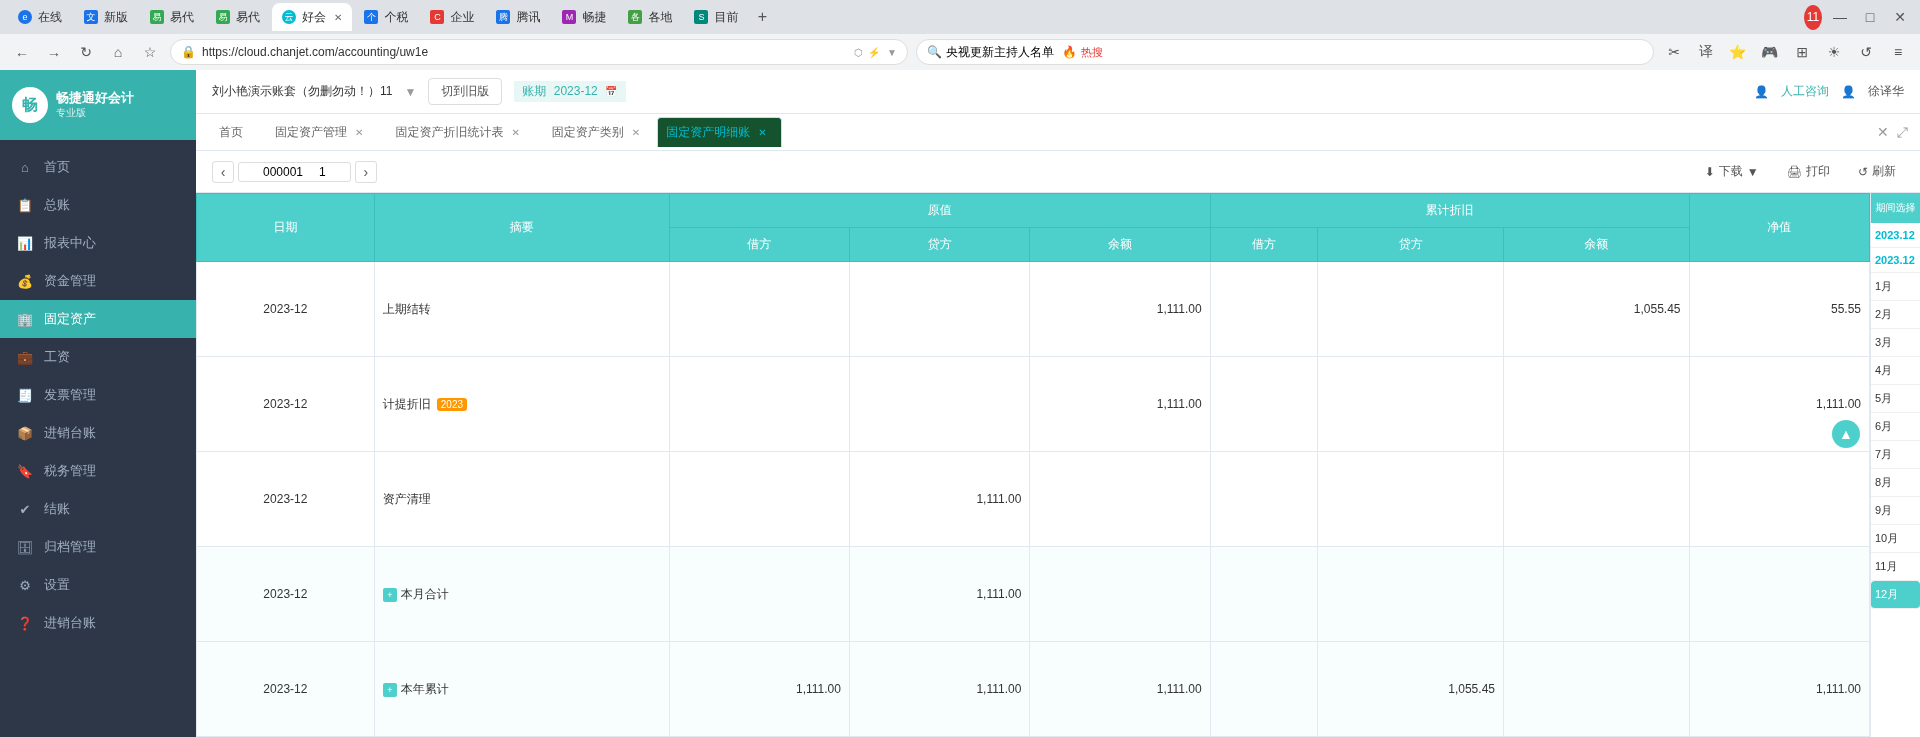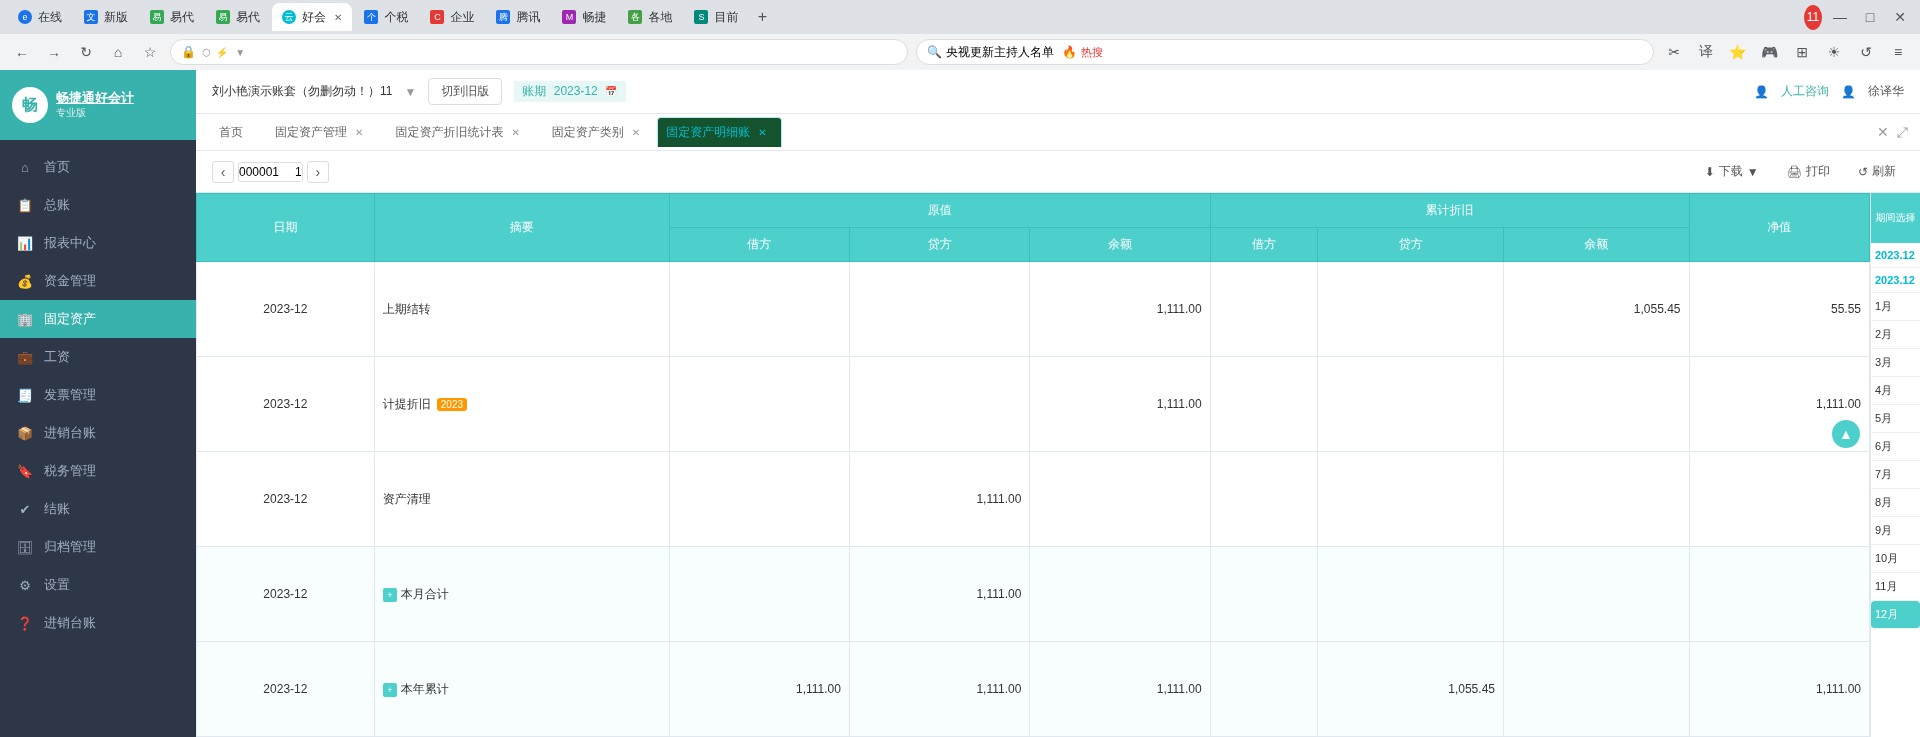--- a/index.html
+++ b/index.html
@@ -23,21 +23,21 @@
     .toolbar-icons { display: flex; gap: 8px; align-items: center; }
     .toolbar-icon { width: 24px; height: 24px; display: flex; align-items: center; justify-content: center; cursor: pointer; color: #555; font-size: 14px; border-radius: 4px; }
 
     
     .app-container { display: flex; height: 667px; }
 
     
     .sidebar { width: 196px; background: #2d3748; height: 100%; display: flex; flex-direction: column; flex-shrink: 0; }
     .sidebar-logo { background: #38b2ac; padding: 12px; display: flex; align-items: center; gap: 8px; height: 70px; }
     .logo-icon { width: 36px; height: 36px; background: #fff; border-radius: 50%; display: flex; align-items: center; justify-content: center; font-size: 16px; color: #38b2ac; font-weight: bold; }
-    .logo-text { color: #fff; font-size: 13px; font-weight: bold; line-height: 1.3; text-decoration: underline; }
+    .logo-text { color: #fff; font-size: 13px; font-weight: bold; line-height: 1.3; }
     .logo-sub { font-size: 10px; color: rgba(255,255,255,0.8); }
 
     .sidebar-nav { flex: 1; padding: 8px 0; }
     .sidebar-item { display: flex; align-items: center; gap: 10px; padding: 10px 16px; cursor: pointer; color: #a0aec0; font-size: 13px; }
     .sidebar-item.active { background: #38b2ac; color: #fff; }
     .sidebar-item-icon { width: 18px; height: 18px; display: flex; align-items: center; justify-content: center; flex-shrink: 0; }
 
     
     .main-content { flex: 1; display: flex; flex-direction: column; background: #f5f6fa; overflow: hidden; }
 
@@ -50,37 +50,37 @@
     
     .page-tabs { background: #fff; display: flex; align-items: center; height: 36px; border-bottom: 1px solid #e2e8f0; padding: 0 8px; flex-shrink: 0; gap: 2px; }
     .page-tab { display: flex; align-items: center; gap: 6px; padding: 6px 14px; border-radius: 4px 4px 0 0; font-size: 12px; cursor: pointer; color: #666; border: 1px solid transparent; border-bottom: none; }
     .page-tab.active { background: #14532d; color: #00bcd4; border-color: #b2ebf2; padding-left: 8px; }
     .page-tab-close { font-size: 10px; color: #999; margin-left: 2px; }
 
     
     .toolbar-row { display: flex; align-items: center; padding: 8px 16px; background: #fff; border-bottom: 1px solid #e2e8f0; flex-shrink: 0; gap: 8px; }
     .pagination-nav { display: flex; align-items: center; gap: 4px; }
     .page-nav-btn { width: 22px; height: 22px; display: flex; align-items: center; justify-content: center; cursor: pointer; color: #555; font-size: 14px; border: 1px solid #ddd; border-radius: 3px; }
-    .page-num-input { display: flex; align-items: center; gap: 4px; background: #fff; border: 1px solid #ddd; border-radius: 3px; padding: 2px 0; font-size: 12px; }
+    .page-num-input { display: flex; align-items: center; gap: 4px; background: #fff; border: 1px solid #ddd; border-radius: 3px; padding: 2px 24px; font-size: 12px; }
     .toolbar-right { margin-left: auto; display: flex; gap: 12px; align-items: center; }
     .toolbar-action { display: flex; align-items: center; gap: 4px; cursor: pointer; font-size: 12px; color: #555; padding: 4px 8px; border-radius: 3px; }
 
     
     .table-container { flex: 1; overflow: auto; padding: 0; display: flex; }
     .data-table { width: 100%; border-collapse: collapse; background: #fff; }
     .data-table th { background: #4dd0cc; color: #fff; text-align: center; padding: 8px 6px; font-size: 12px; font-weight: normal; border: 1px solid #3bbfbb; }
     .data-table td { padding: 6px 8px; font-size: 12px; border: 1px solid #e2e8f0; text-align: center; color: #333; }
     .data-table td.text-left { text-align: left; margin-left: 36px; }
     .data-table td.text-right { text-align: right; }
     .data-table .summary-row td { background: #f8fdfd; }
     .row-icon { width: 14px; height: 14px; background: #4dd0cc; color: #fff; border-radius: 2px; display: inline-flex; align-items: center; justify-content: center; font-size: 9px; margin-right: 4px; }
 
     
     .period-panel { width: 50px; background: #fff; border-left: 1px solid #e2e8f0; display: flex; flex-direction: column; flex-shrink: 0; }
-    .period-panel-header { background: #4dd0cc; color: #fff; font-size: 10px; text-align: center; padding: 18px 2px; }
+    .period-panel-header { background: #4dd0cc; color: #fff; font-size: 10px; text-align: center; padding: 8px 2px; }
     .period-item { padding: 6px 4px; text-align: left; font-size: 11px; cursor: pointer; color: #333; border-bottom: 1px solid #f0f0f0; }
     .period-item.active { background: #4dd0cc; color: #fff; border-radius: 4px; }
     .period-item.selected { color: #00bcd4; font-weight: bold; }
   </style>
 </head>
 <body>
 
 <div class="browser-chrome">
   <div class="tab-bar">
 
@@ -138,20 +138,21 @@
     </div>
   </div>
   <div class="address-bar-row">
     <div class="nav-btn">←</div>
     <div class="nav-btn">→</div>
     <div class="nav-btn">↻</div>
     <div class="nav-btn">⌂</div>
     <div class="nav-btn">☆</div>
     <div class="address-bar">
       <span style="color:#34a853;font-size:12px;">🔒</span>
+      <span class="address-text">https://cloud.chanjet.com/accounting/uw1e</span>
       <span style="font-size:10px;color:#999;">⬡</span>
       <span style="font-size:10px;color:#999;">⚡</span>
       <span style="font-size:10px;color:#999;">▼</span>
     </div>
     <div class="search-box">
       <span>🔍</span>
       <span>央视更新主持人名单</span>
       <span style="color:#e53935;margin-left:4px;">🔥</span>
       <span style="color:#e53935;font-size:11px;">热搜</span>
     </div>

